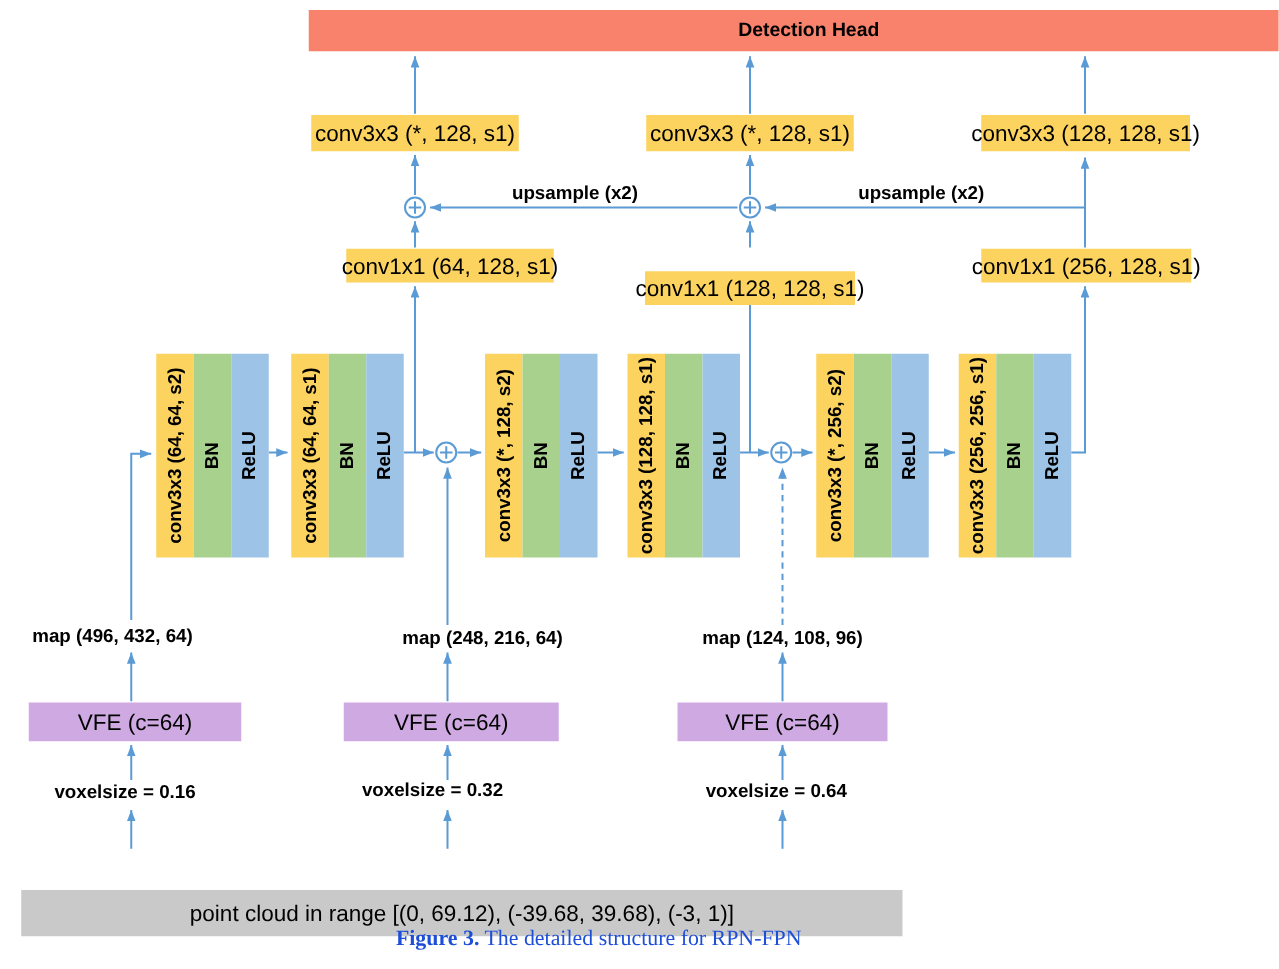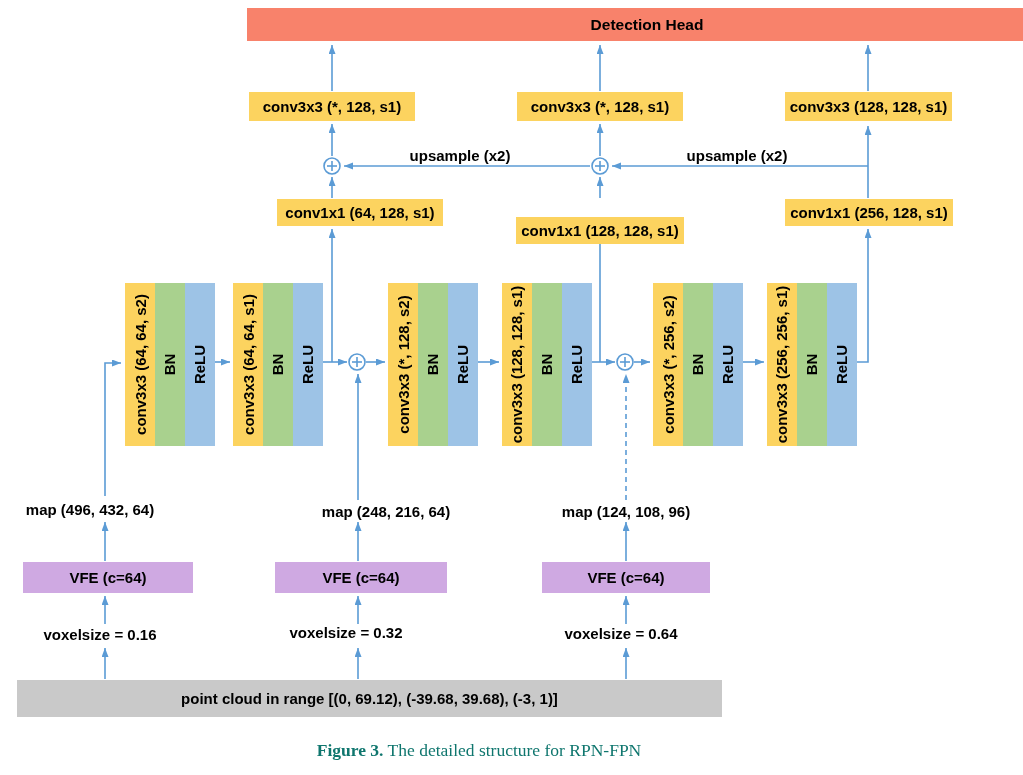--- a/index.html
+++ b/index.html
@@ -1,32 +1,32 @@
 <!DOCTYPE html>
 <html><head>
 <meta charset="utf-8">
 <style>
   html,body{margin:0;padding:0;background:#fff;}
   .stage{position:relative;width:1023px;height:775px;background:#fff;
          font-family:"Liberation Sans",sans-serif;overflow:hidden;color:#000;}
   svg.wires{position:absolute;left:0;top:0;}
   .box{position:absolute;display:flex;align-items:center;justify-content:center;
-       font-weight:700;font-size:15px;line-height:1;white-space:nowrap;}
+       font-weight:400;font-size:18px;line-height:1;white-space:nowrap;}
   .dh{background:#F8826B;font-weight:700;font-size:15.5px;}
   .ybox{background:#FCD35F;}
   .vbox{background:#CFA9E2;}
-  .gbox{background:#C9C9C9;}
+  .gbox{background:#C9C9C9;margin-top:32px;}
   .bar{position:absolute;top:283px;height:163px;width:30px;
        display:flex;align-items:center;justify-content:center;}
   .bar>span{transform:rotate(-90deg);white-space:nowrap;font-weight:600;font-size:15px;}
   .bar.y{background:#FCD35F}.bar.g{background:#A9D18E}.bar.b{background:#9DC3E6}
   .lbl{position:absolute;transform:translate(-50%,-50%);
        font-weight:600;font-size:15px;white-space:nowrap;}
   .cap{position:absolute;left:0;top:740px;width:958px;text-align:center;
-       font-family:"Liberation Serif","DejaVu Serif",serif;font-size:17.5px;color:#0f766e;}
+       font-family:"Liberation Serif","DejaVu Serif",serif;font-size:17.5px;color:#1d4ed8;}
   .cap .capb{font-weight:700;}
 </style>
 </head>
 <body>
 
 <div class="stage">
 
   <svg class="wires" width="1023" height="775">
     <defs>
       <marker id="ah" markerWidth="10" markerHeight="8" refX="9" refY="3.5" orient="auto" markerUnits="userSpaceOnUse">

